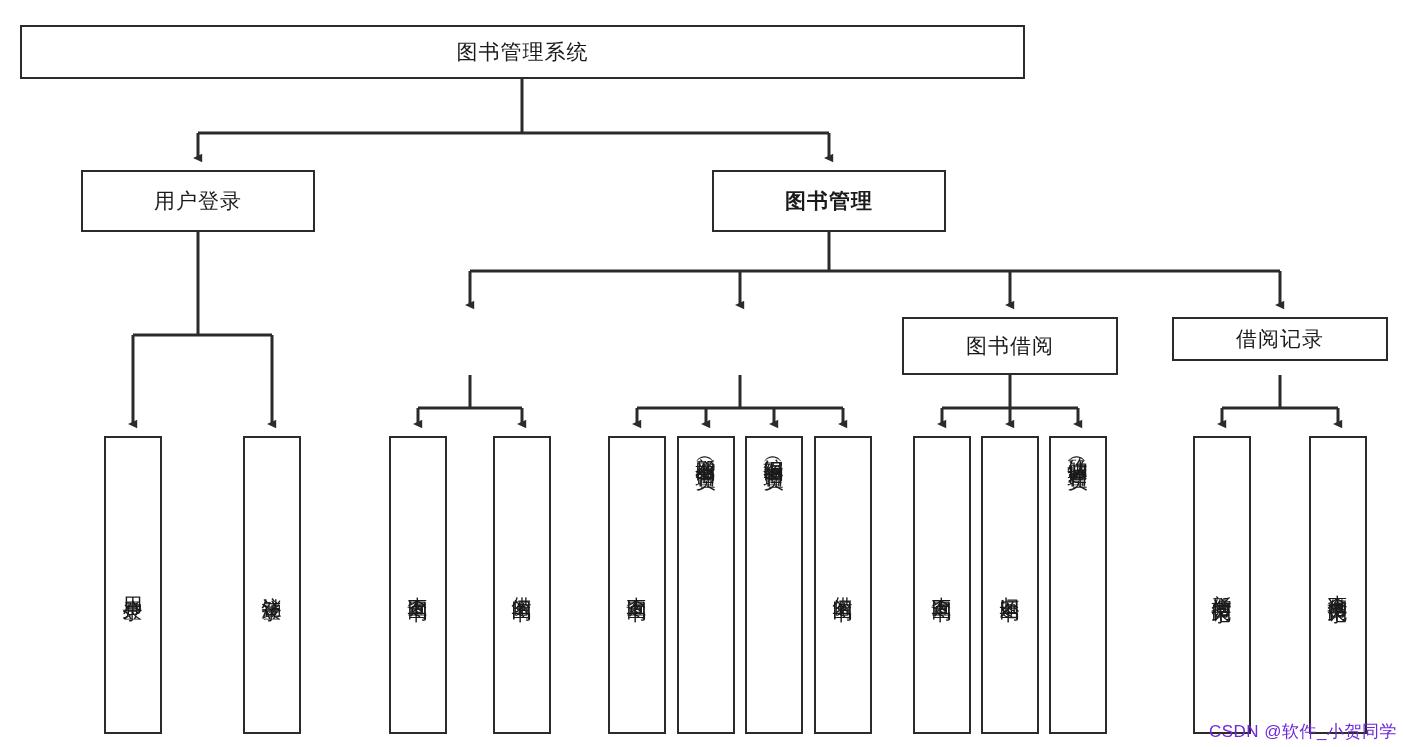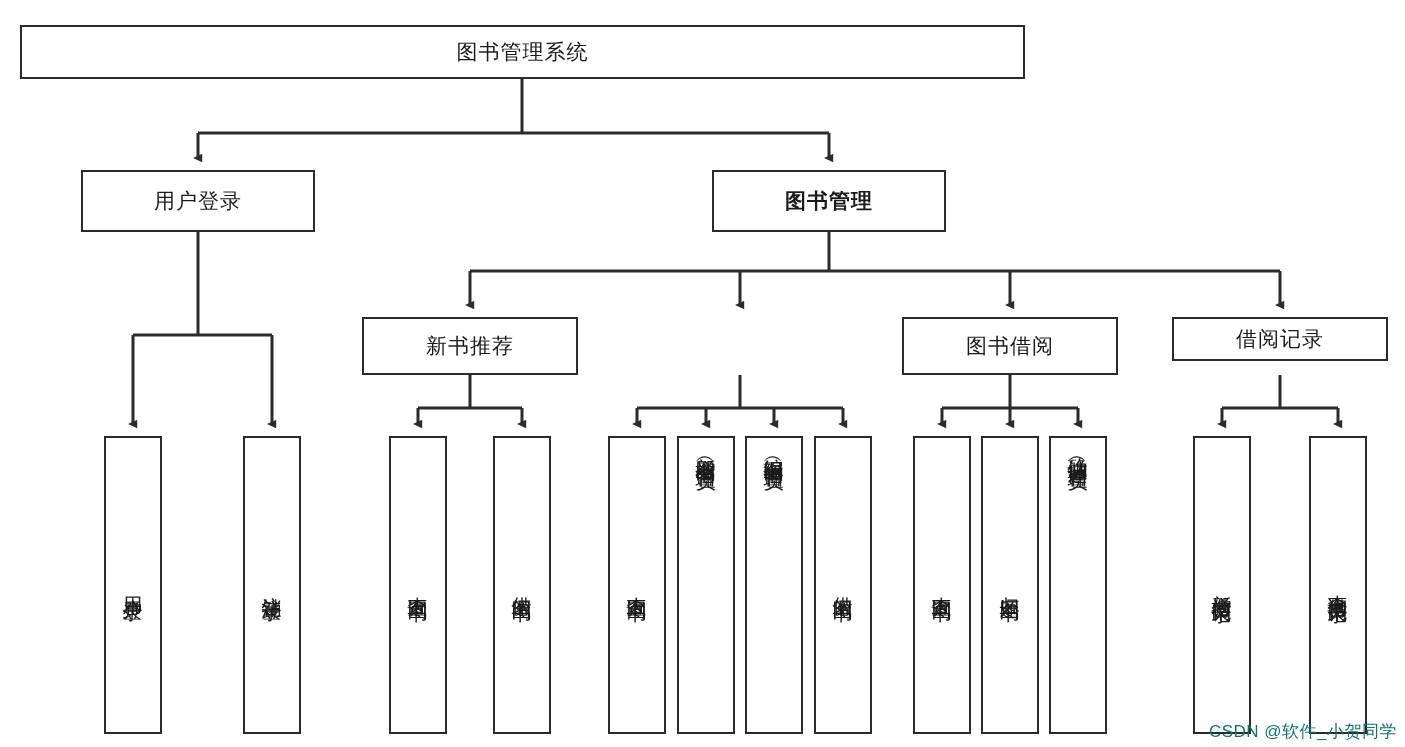--- a/index.html
+++ b/index.html
@@ -56,21 +56,21 @@
   }
   .node-label {
     display: block;
     white-space: nowrap;
   }
   #watermark {
     position: absolute;
     right: 8px;
     bottom: 4px;
     font-size: 17px;
-    color: #0f766e;
+    color: #6d28d9;
     z-index: 5;
     white-space: nowrap;
     letter-spacing: 0.5px;
   }
 </style>
 </head>
 <body>
 
 <div id="canvas">
 
@@ -133,23 +133,20 @@
     <span class="node-label">图书管理系统</span>
   </div>
 
   <div class="node horiz" style="left:81px; top:170px; width:234px; height:62px;">
     <span class="node-label">用户登录</span>
   </div>
   <div class="node horiz" style="left:712px; top:170px; width:234px; height:62px;font-weight:bold;">
     <span class="node-label">图书管理</span>
   </div>
 
-  <div class="node horiz" style="left:362px; top:317px; width:216px; height:58px;">
-    <span class="node-label">新书推荐</span>
-  </div>
   <div class="node horiz" style="left:902px; top:317px; width:216px; height:58px;">
     <span class="node-label">图书借阅</span>
   </div>
   <div class="node horiz" style="left:1172px; top:317px; width:216px; height:44px;">
     <span class="node-label">借阅记录</span>
   </div>
 
   <div class="node vert center-text" style="left:104px; top:436px; width:58px; height:298px;">
     <span class="node-label">用户登录</span>
   </div>

